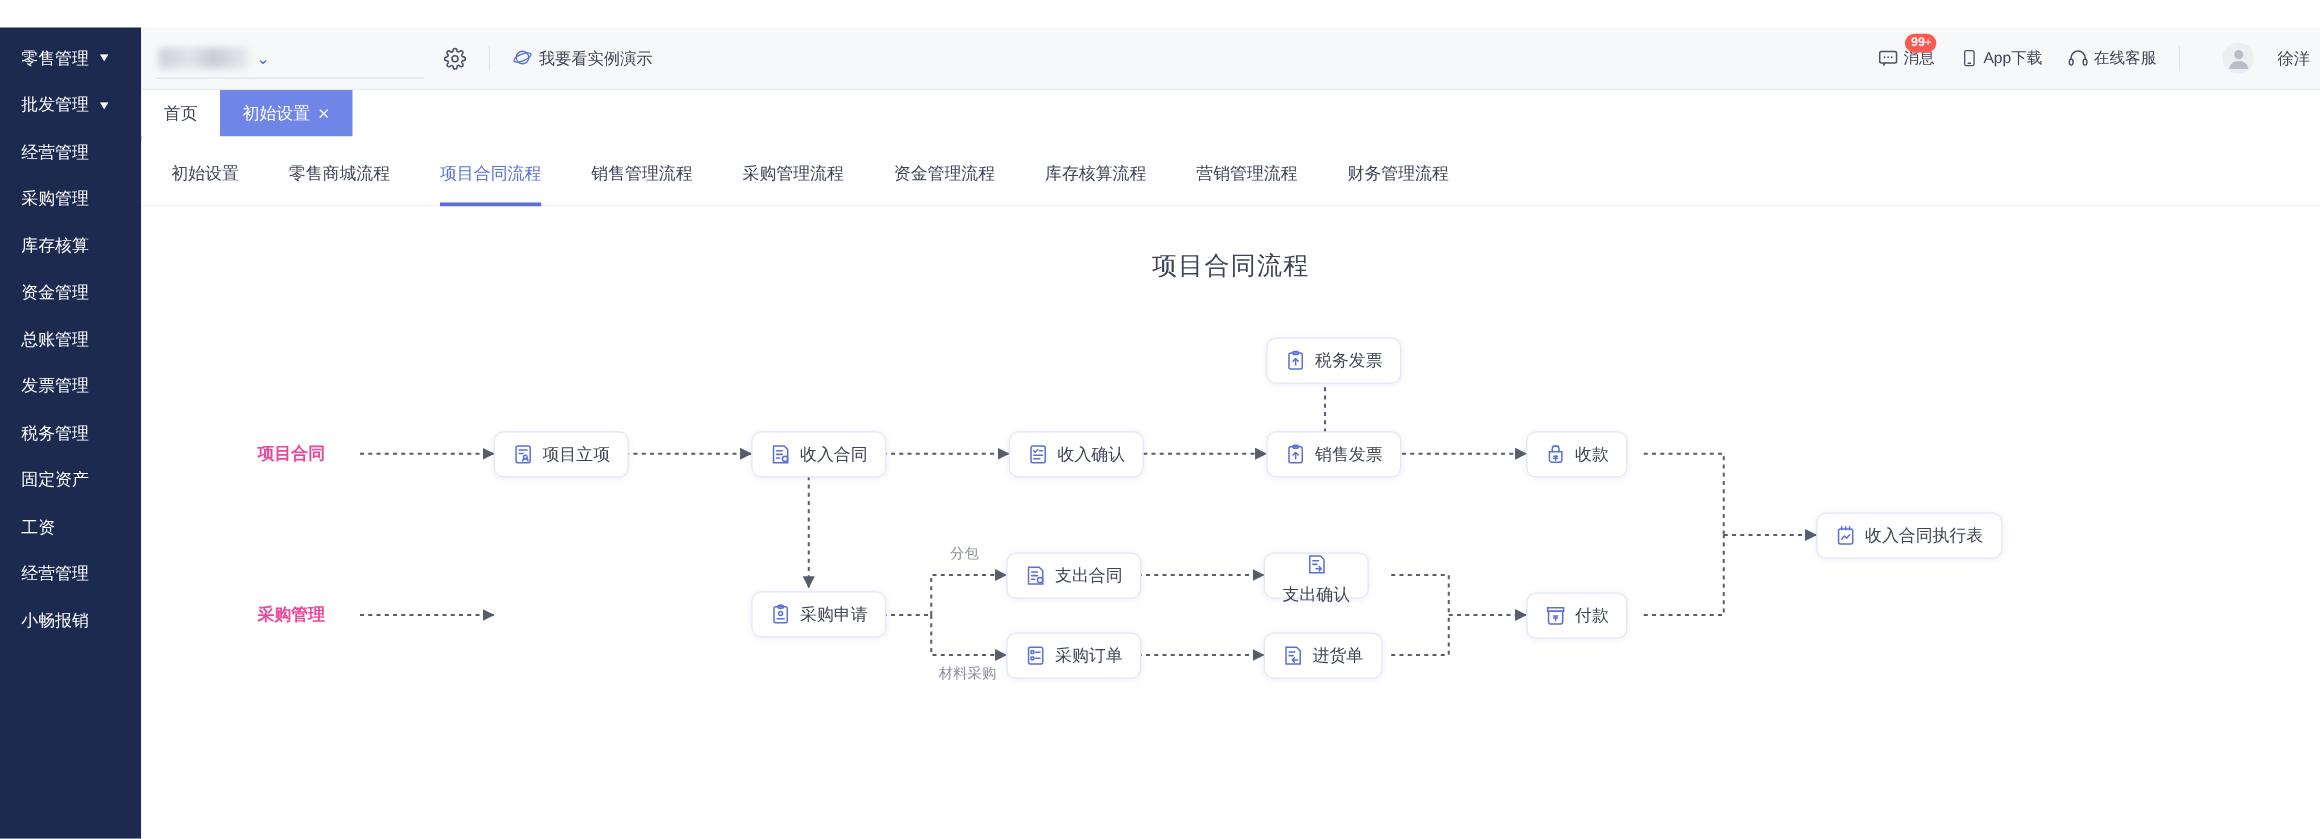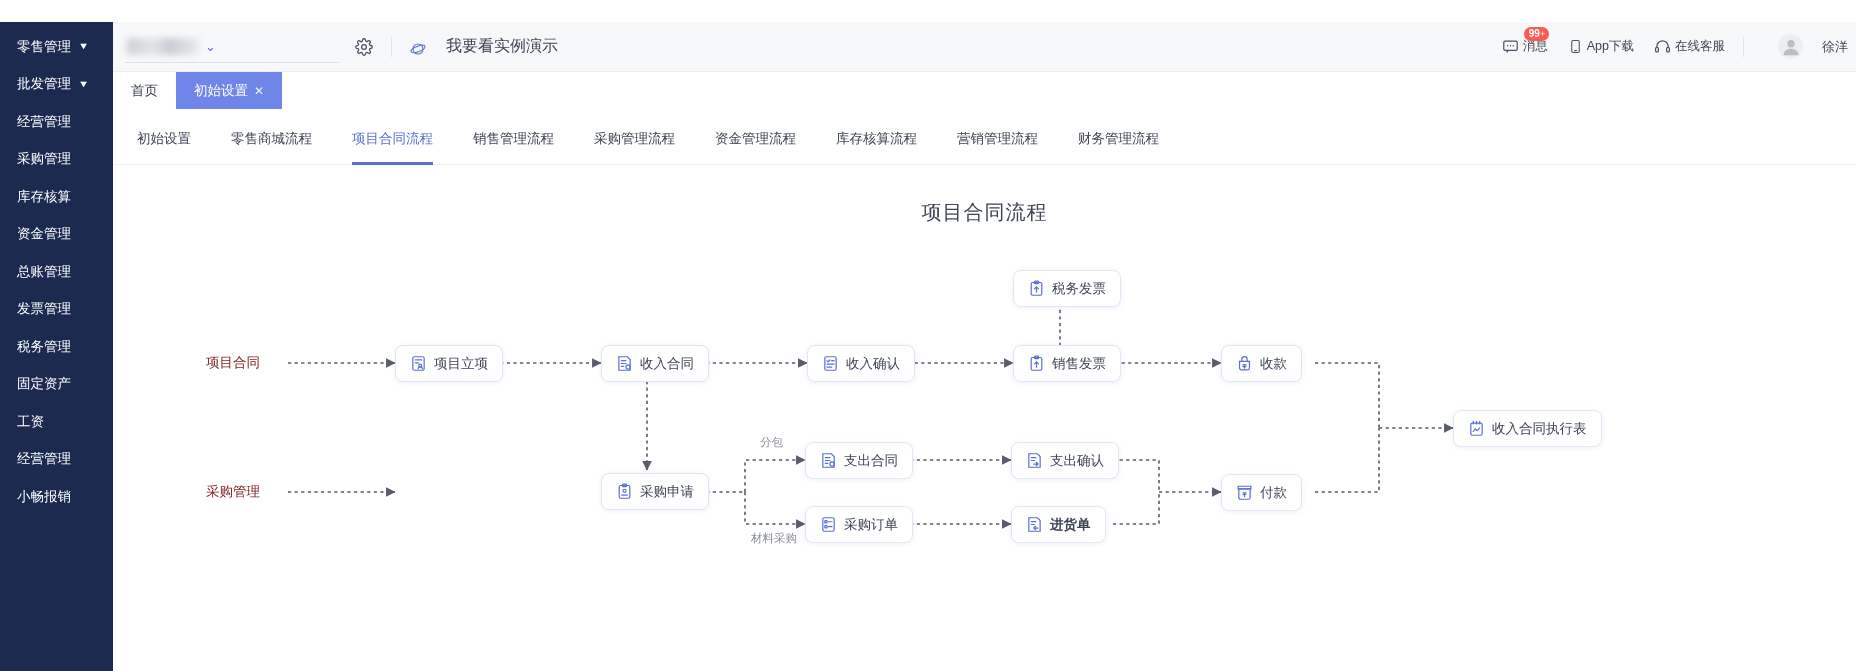--- a/index.html
+++ b/index.html
@@ -61,22 +61,22 @@
     filter: blur(3px); border-radius: 2px;
   }
   .acct-underline {
     position: absolute; left: -2px; bottom: -1px; width: 214px; height: 1px;
     background: #dfe1e6;
   }
   .chev-down { color: #5a6fd8; font-size: 13px; margin-left: 78px; }
   .gear-btn { margin-left: 16px; display: flex; align-items:center; cursor: pointer; }
   .vdiv { width: 1px; height: 20px; background: #e3e5ea; margin: 0 18px; }
   .demo-link {
-    display: flex; align-items: flex-end; gap: 20px;
-    color: #3d4454; font-size: 16px; cursor: pointer; white-space: nowrap;
+    display: flex; align-items: flex-start; gap: 5px;
+    color: #3d4454; font-size: 13px; cursor: pointer; white-space: nowrap;
   }
   .topbar-right {
     margin-left: auto; display: flex; align-items: center;
     padding-right: 8px; gap: 0px;
   }
   .tb-item {
     display: flex; align-items: center; gap: 4px;
     color: #3d4454; font-size: 12.5px; margin-left: 20px;
     position: relative; cursor: pointer; white-space: nowrap;
   }
@@ -146,21 +146,21 @@
   .node {
     position: absolute; height: 37px;
     background: #ffffff; border: 1px solid #e4e6f2; border-radius: 8px;
     box-shadow: 0 1px 5px rgba(90,111,216,0.10);
     display: flex; align-items: center; gap: 7px;
     padding: 0 14px; font-size: 13.5px; color: #3d4454;
     white-space: nowrap; cursor: pointer;
   }
   .node .ic { width: 17px; height: 17px; flex: 0 0 17px; display:block; }
   .rowlabel {
-    position: absolute; font-size: 13.5px; color: #7f1d1d; white-space: nowrap;
+    position: absolute; font-size: 13.5px; color: #ec4899; white-space: nowrap; font-weight: bold;
   }
   .edgelabel {
     position: absolute; font-size: 11.5px; color: #8a8f9c; white-space: nowrap;
   }
 </style>
 </head>
 <body>
 
 <div id="app">
 
@@ -442,42 +442,42 @@
         <svg class="ic" viewBox="0 0 24 24" fill="none" stroke="#5a6fd8" stroke-width="1.7">
           <path d="M4 2.5h12l4 4v15H4z"></path>
           <line x1="7.5" y1="8" x2="14" y2="8" stroke-linecap="round"></line>
           <line x1="7.5" y1="12" x2="14" y2="12" stroke-linecap="round"></line>
           <line x1="7.5" y1="16" x2="11" y2="16" stroke-linecap="round"></line>
           <circle cx="17" cy="17" r="3"></circle>
         </svg>
         <span>支出合同</span>
       </div>
 
-      <div class="node" style="left:898px; top:216px;">
+      <div class="node" style="left:898px; top:216px;flex-direction:column;">
         <svg class="ic" viewBox="0 0 24 24" fill="none" stroke="#5a6fd8" stroke-width="1.7">
           <path d="M4 2.5h12l4 4v15H4z"></path>
           <line x1="7.5" y1="8" x2="14" y2="8" stroke-linecap="round"></line>
           <line x1="7.5" y1="12" x2="12" y2="12" stroke-linecap="round"></line>
           <path d="M11 17h6M14.5 14.5l2.5 2.5-2.5 2.5" stroke-linecap="round" stroke-linejoin="round"></path>
         </svg>
         <span>支出确认</span>
       </div>
 
       <div class="node" style="left:692px; top:280px;">
         <svg class="ic" viewBox="0 0 24 24" fill="none" stroke="#5a6fd8" stroke-width="1.7">
           <rect x="4" y="2.5" width="16" height="19" rx="2"></rect>
           <rect x="6.8" y="6.5" width="3.2" height="3.2" rx="0.6"></rect>
           <rect x="6.8" y="13.5" width="3.2" height="3.2" rx="0.6"></rect>
           <line x1="12" y1="8.1" x2="17" y2="8.1" stroke-linecap="round"></line>
           <line x1="12" y1="15.1" x2="17" y2="15.1" stroke-linecap="round"></line>
         </svg>
         <span>采购订单</span>
       </div>
 
-      <div class="node" style="left:898px; top:280px;font-weight:bold;">
+      <div class="node" style="left:898px; top:280px;">
         <svg class="ic" viewBox="0 0 24 24" fill="none" stroke="#5a6fd8" stroke-width="1.7">
           <path d="M4 2.5h12l4 4v15H4z"></path>
           <line x1="7.5" y1="8" x2="14" y2="8" stroke-linecap="round"></line>
           <line x1="7.5" y1="12" x2="12" y2="12" stroke-linecap="round"></line>
           <path d="M17 17h-6M13.5 14.5L11 17l2.5 2.5" stroke-linecap="round" stroke-linejoin="round"></path>
         </svg>
         <span>进货单</span>
       </div>
 
       <div class="node" style="left:1108px; top:248px;">

